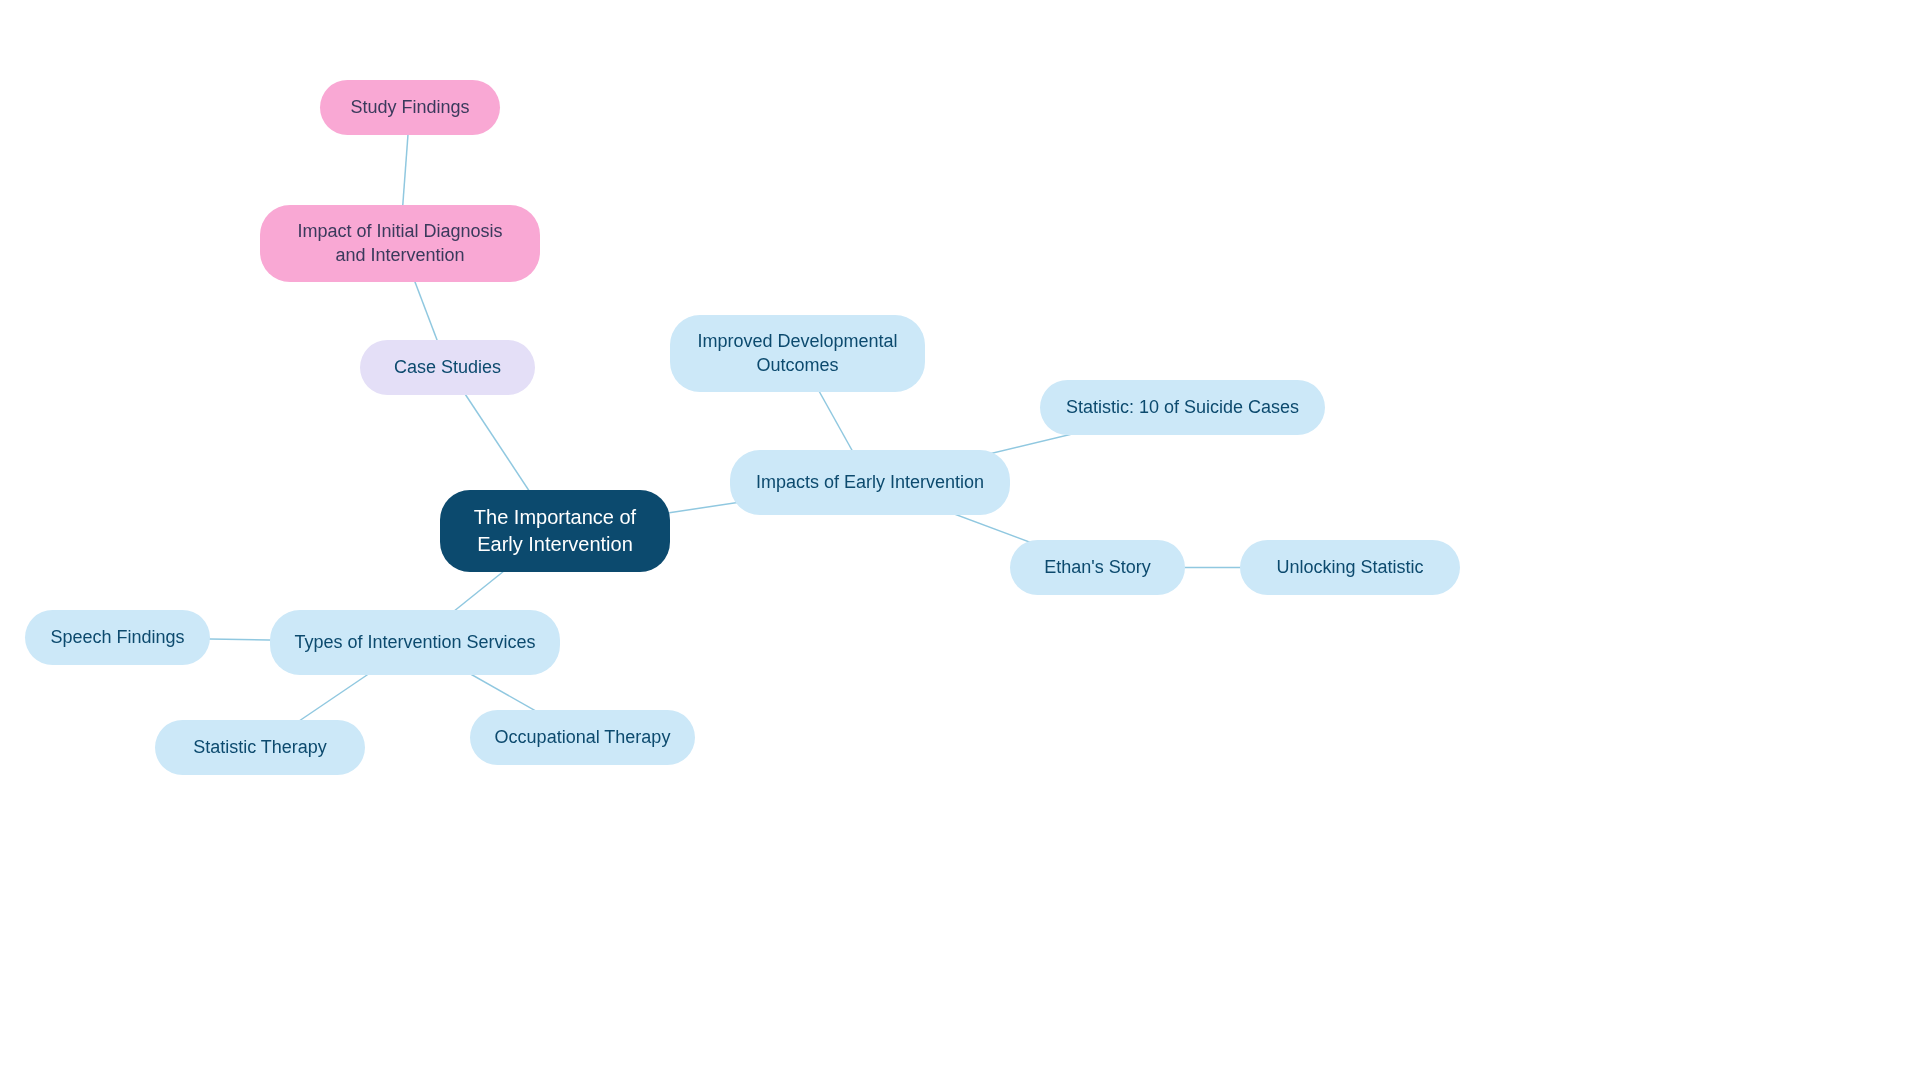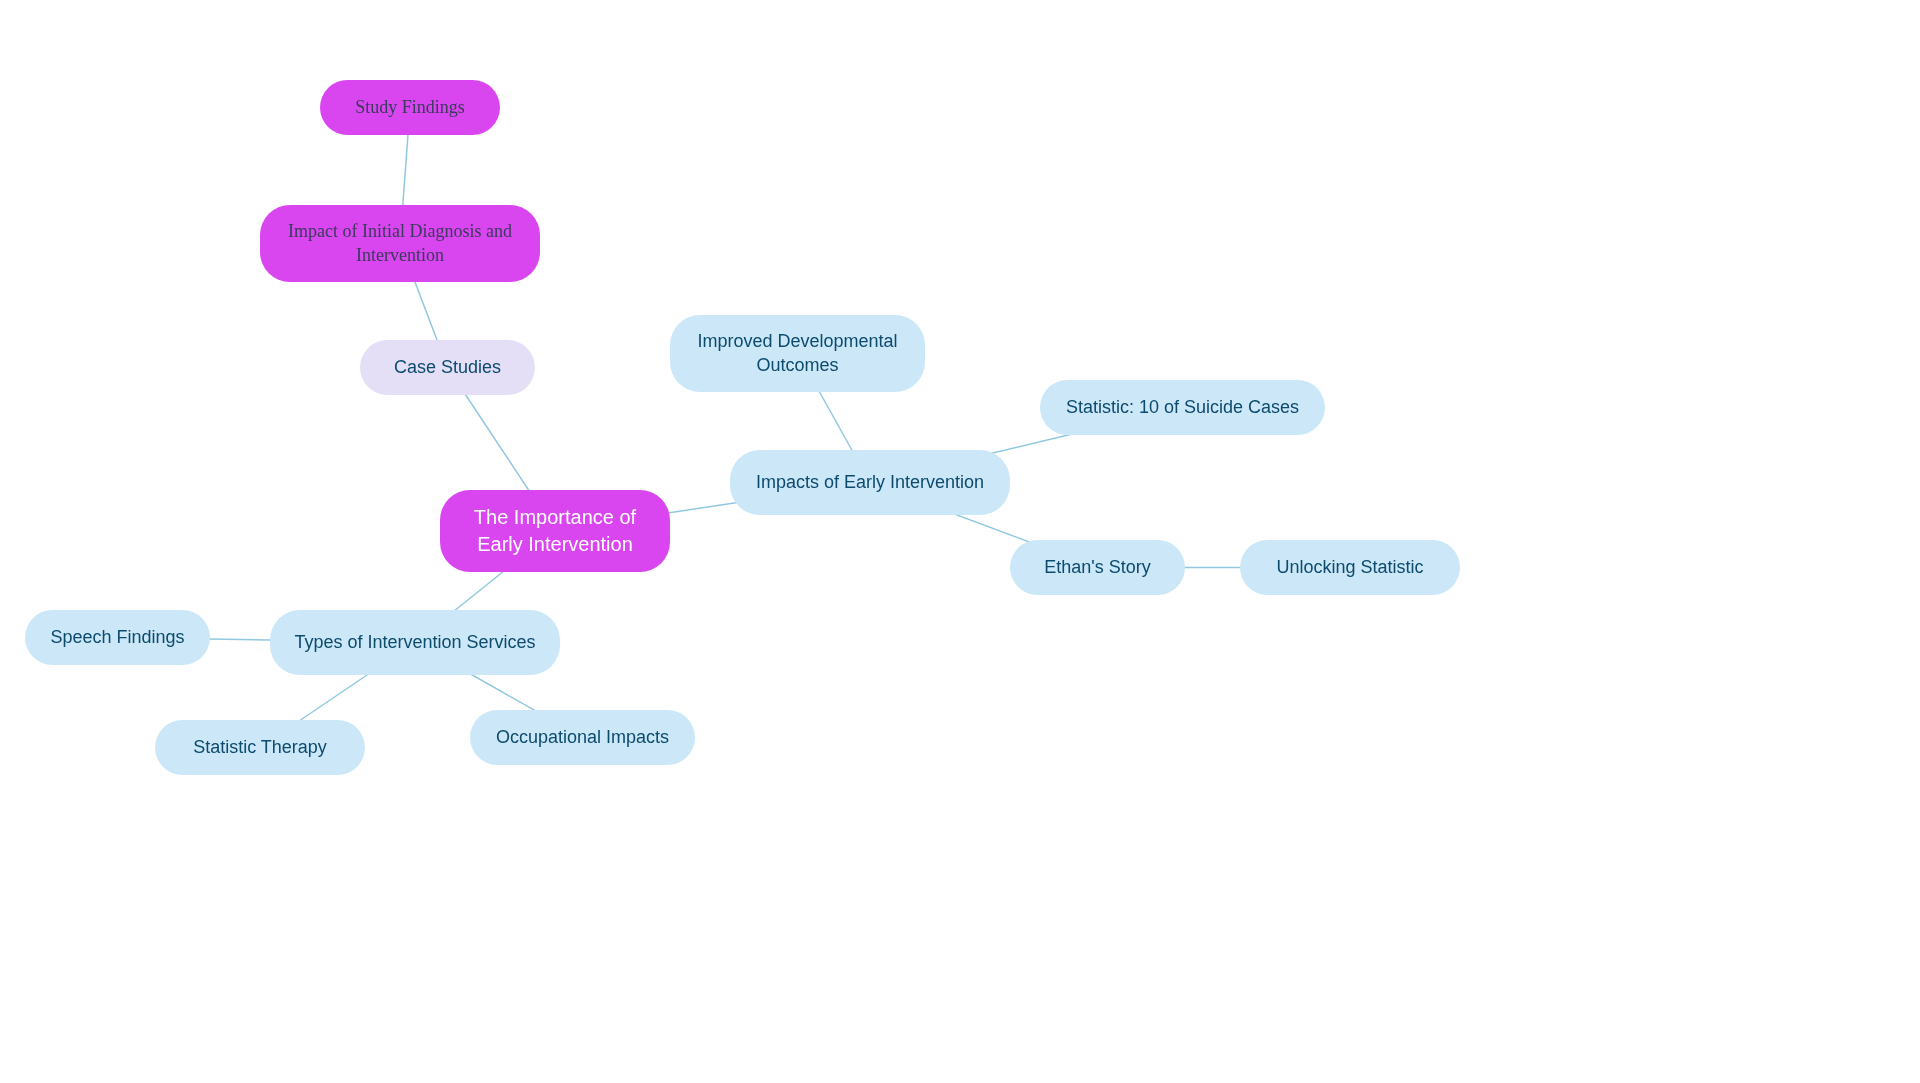--- a/index.html
+++ b/index.html
@@ -28,37 +28,36 @@
       border-radius: 30px;
       display: flex;
       align-items: center;
       justify-content: center;
       text-align: center;
       font-size: 18px;
       padding: 14px 22px;
       line-height: 1.35;
     }
     .node-purple-light {
-      background: #d946ef;
+      background: #f9a8d4;
       color: #3a3a5c;
       border: none;
-      font-family: Liberation Serif, serif;
     }
     .node-purple-lighter {
       background: #e4dff7;
       color: #0c4a6e;
       border: none;
     }
     .node-blue-light {
       background: #cce8f8;
       color: #0c4a6e;
       border: none;
     }
     .node-dark {
-      background: #d946ef;
+      background: #0c4a6e;
       color: #ffffff;
       border: none;
       font-size: 20px;
       font-weight: 500;
     }
   </style>
 </head>
 <body>
 
 <div class="mindmap-container">
@@ -79,21 +78,21 @@
   <div id="nodes-container">
       <div class="node node-dark" style="left: 440px; top: 490px; width: 230px; min-height: 80px;">The Importance of Early
 Intervention</div>
       <div class="node node-purple-light" style="left: 320px; top: 80px; width: 180px; min-height: 55px;">Study Findings</div>
       <div class="node node-purple-light" style="left: 260px; top: 205px; width: 280px; min-height: 75px;">Impact of Initial Diagnosis and
 Intervention</div>
       <div class="node node-purple-lighter" style="left: 360px; top: 340px; width: 175px; min-height: 55px;">Case Studies</div>
       <div class="node node-blue-light" style="left: 270px; top: 610px; width: 290px; min-height: 65px;">Types of Intervention Services</div>
       <div class="node node-blue-light" style="left: 25px; top: 610px; width: 185px; min-height: 55px;">Speech Findings</div>
       <div class="node node-blue-light" style="left: 155px; top: 720px; width: 210px; min-height: 55px;">Statistic Therapy</div>
-      <div class="node node-blue-light" style="left: 470px; top: 710px; width: 225px; min-height: 55px;">Occupational Impacts</div>
+      <div class="node node-blue-light" style="left: 470px; top: 710px; width: 225px; min-height: 55px;">Occupational Therapy</div>
       <div class="node node-blue-light" style="left: 730px; top: 450px; width: 280px; min-height: 65px;">Impacts of Early Intervention</div>
       <div class="node node-blue-light" style="left: 670px; top: 315px; width: 255px; min-height: 75px;">Improved Developmental
 Outcomes</div>
       <div class="node node-blue-light" style="left: 1040px; top: 380px; width: 285px; min-height: 55px;">Statistic: 10 of Suicide Cases</div>
       <div class="node node-blue-light" style="left: 1010px; top: 540px; width: 175px; min-height: 55px;">Ethan's Story</div>
       <div class="node node-blue-light" style="left: 1240px; top: 540px; width: 220px; min-height: 55px;">Unlocking Statistic</div>
     </div>
 </div>
 
 </body></html>

